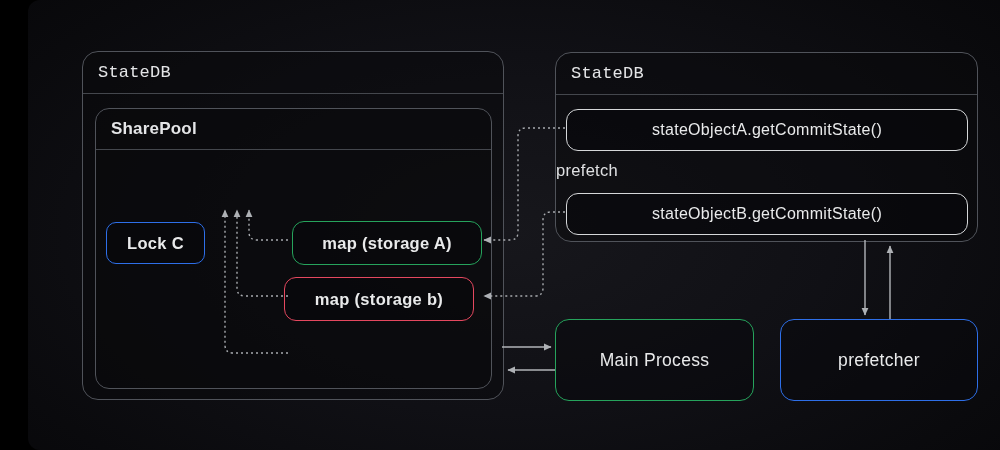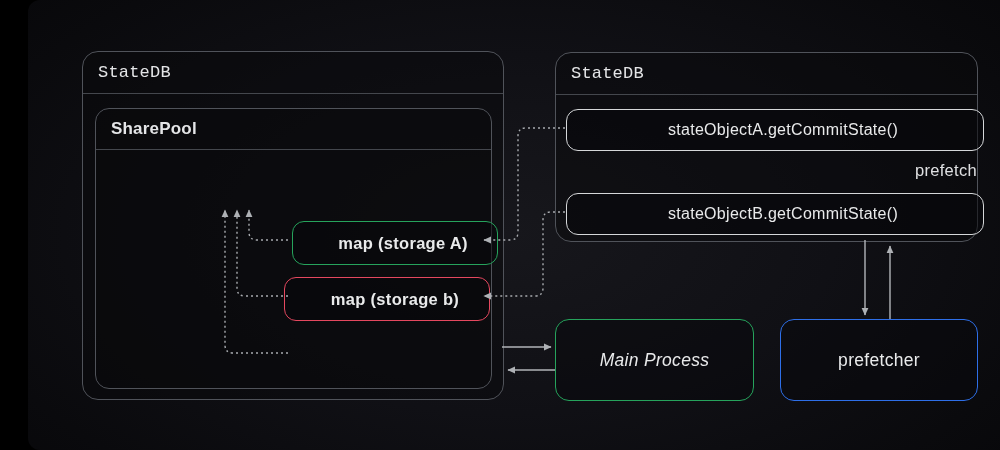--- a/index.html
+++ b/index.html
@@ -20,55 +20,58 @@
     position:absolute; left:0; top:0; right:0; height:41px;
     display:flex; align-items:center; padding-left:15px;
     border-bottom:1px solid #44474d;
     font-family:"Liberation Mono", monospace; font-size:17px; color:#e4e5e7;
     letter-spacing:0.2px;
   }
   .container-header.inner { height:40px; font-family:"Liberation Sans", sans-serif; }
   .pill {
     position:absolute; display:flex; align-items:center; justify-content:center;
     border:1.4px solid #d5d7d9; border-radius:12px; background:rgba(8,8,11,0.55);
-    font-size:16.5px; letter-spacing:0.3px; white-space:nowrap;padding-left:16px;
+    font-size:16.5px; letter-spacing:0.3px; white-space:nowrap;
   }
   .pill.green  { border-color:#26a35c; }
   .pill.red    { border-color:#e5485f; }
   .pill.yellow { border-color:#e4ca2f; }
   .pill.blue   { border-color:#2e6fe8; }
   .proc-box {
     position:absolute; display:flex; align-items:center; justify-content:center;
     border-radius:14px; background:rgba(8,8,11,0.5);
     font-size:17.5px; letter-spacing:0.3px;
   }
   .proc-box.green { border:1.5px solid #26a35c; }
   .proc-box.blue  { border:1.5px solid #2e6fe8; }
   .prefetch-label {
-    position:absolute; left:0; right:0; top:108px; text-align:right;
+    position:absolute; left:0; right:0; top:108px; text-align:left;
     font-size:16.5px; color:#dfe0e2; letter-spacing:0.3px;
   }
   svg.wires { position:absolute; left:0; top:0; pointer-events:none; }
 </style>
 </head>
 <body>
 
 <div id="canvas">
 
   <div class="container-box" style="left:54px; top:51px; width:420px; height:347px;">
     <div class="container-header">
       <span>StateDB</span>
     </div>
 
     <div class="container-box" style="left:12px; top:56px; width:395px; height:279px; border-radius:14px;font-weight:bold;">
       <div class="container-header inner">
         <span>SharePool</span>
       </div>
 
 
+      <div class="pill blue" style="left:10px; top:113px; width:97px; height:40px; border-radius:10px;">
+        <span>Lock C</span>
+      </div>
 
       <div class="pill green" style="left:196px; top:112px; width:188px; height:42px;justify-content:center;">
         <span>map (storage A)</span>
       </div>
 
       <div class="pill red" style="left:188px; top:168px; width:188px; height:42px;">
         <span>map (storage b)</span>
       </div>
 
     </div>
@@ -83,21 +86,21 @@
       <span>stateObjectA.getCommitState()</span>
     </div>
 
     <div class="prefetch-label">prefetch</div>
 
     <div class="pill" style="left:10px; top:140px; width:400px; height:40px; font-size:16px;">
       <span>stateObjectB.getCommitState()</span>
     </div>
   </div>
 
-  <div class="proc-box green" style="left:527px; top:319px; width:197px; height:80px;font-style:italic;">
+  <div class="proc-box green" style="left:527px; top:319px; width:197px; height:80px;">
     <span>Main Process</span>
   </div>
 
   <div class="proc-box blue" style="left:752px; top:319px; width:196px; height:80px;">
     <span>prefetcher</span>
   </div>
 
   <svg class="wires" width="1000" height="450" viewBox="0 0 1000 450">
     <defs>
       <marker id="ah" viewBox="0 0 8 8" refX="7" refY="4" markerWidth="8" markerHeight="8" orient="auto" markerUnits="userSpaceOnUse">

